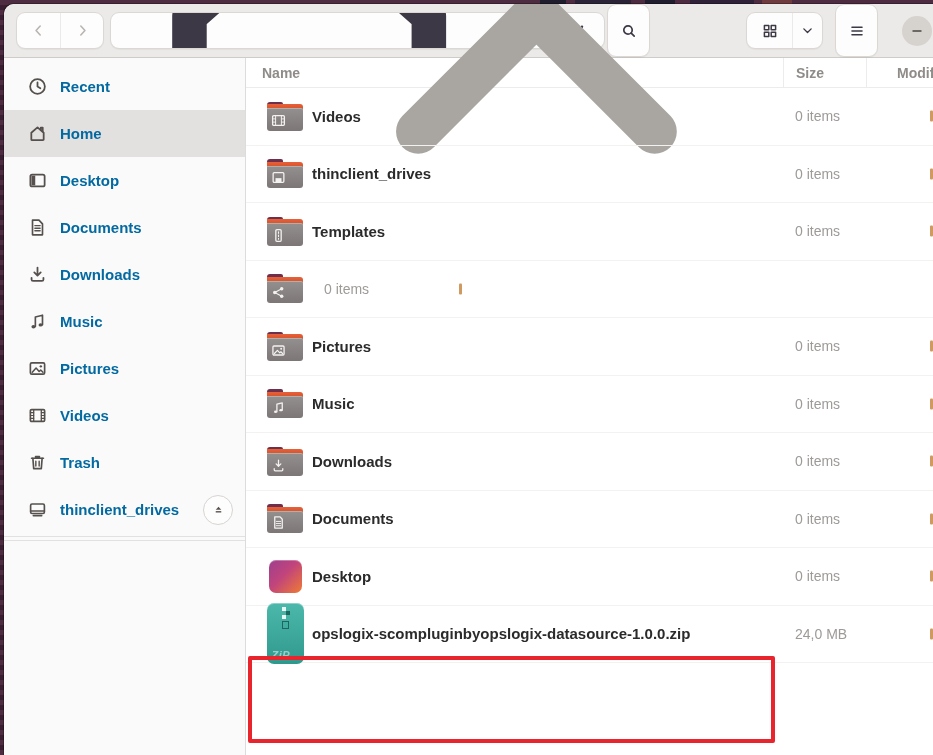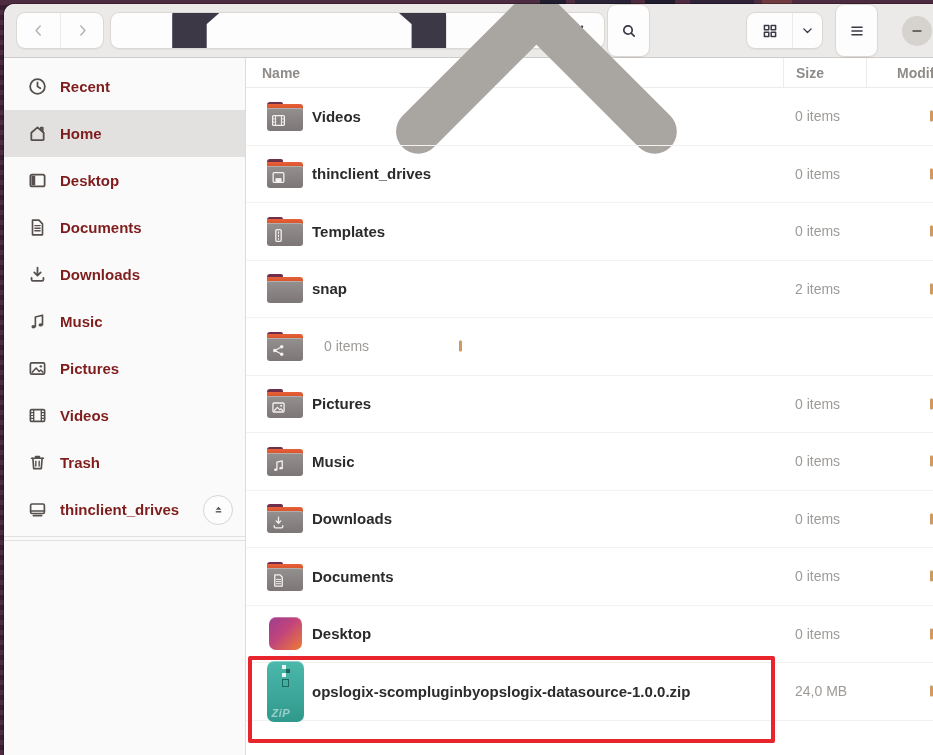--- a/index.html
+++ b/index.html
@@ -71,21 +71,21 @@
   
   .wbody { flex:1; display:flex; min-height:0; }
 
   .sidebar {
     width:242px; flex:none; background:#fafafa; border-right:1px solid #dcdcdc;
     padding-top:5px;
   }
   .side-item {
     height:47px; display:flex; align-items:center; gap:13px;
     padding:0 12px 0 24px; position:relative;
-    font-size:15px; font-weight:600; color:#7f1d1d; white-space:nowrap;
+    font-size:15px; font-weight:600; color:#0369a1; white-space:nowrap;
   }
   .side-item.selected { background:#e2e1e0; }
   .side-icon { width:19px; height:19px; flex:none; color:#55504d; }
   .side-icon svg { width:100%; height:100%; }
   .side-sep { height:1px; background:#e3e1df; margin:3px 0; }
   .eject-btn {
     position:absolute; right:12px; top:50%; transform:translateY(-50%);
     width:30px; height:30px; border-radius:50%; background:#fdfdfd;
     border:1px solid #d8d4d0; display:flex; align-items:center; justify-content:center;
     color:#57514e;
@@ -411,34 +411,20 @@
     <span class="fmod">
                 <span class="mod-sliver"></span>
               </span>
   </div>
             <div class="frow">
     <span class="icon-cell">
                 <span class="ficon">
                   <span class="tab"></span>
                   <span class="flap"></span>
                   <span class="fbody"></span>
-                </span>
-              </span>
-    <span class="fname">snap</span>
-    <span class="fsize">2 items</span>
-    <span class="fmod">
-                <span class="mod-sliver"></span>
-              </span>
-  </div>
-            <div class="frow">
-    <span class="icon-cell">
-                <span class="ficon">
-                  <span class="tab"></span>
-                  <span class="flap"></span>
-                  <span class="fbody"></span>
                   <span class="emblem"><svg viewBox="0 0 14 14">
                       <path d="M3.5 7 10 3.5M3.5 7l6.5 3.5" stroke="currentColor" fill="none" stroke-linecap="round" stroke-linejoin="round" stroke-width="1.1"></path>
                       <circle cx="3.5" cy="7" r="1.6" fill="currentColor"></circle>
                       <circle cx="10" cy="3.5" r="1.6" fill="currentColor"></circle>
                       <circle cx="10" cy="10.5" r="1.6" fill="currentColor"></circle>
                     </svg></span>
                 </span>
               </span>
     <span class="fsize">0 items</span>
     <span class="fmod">

